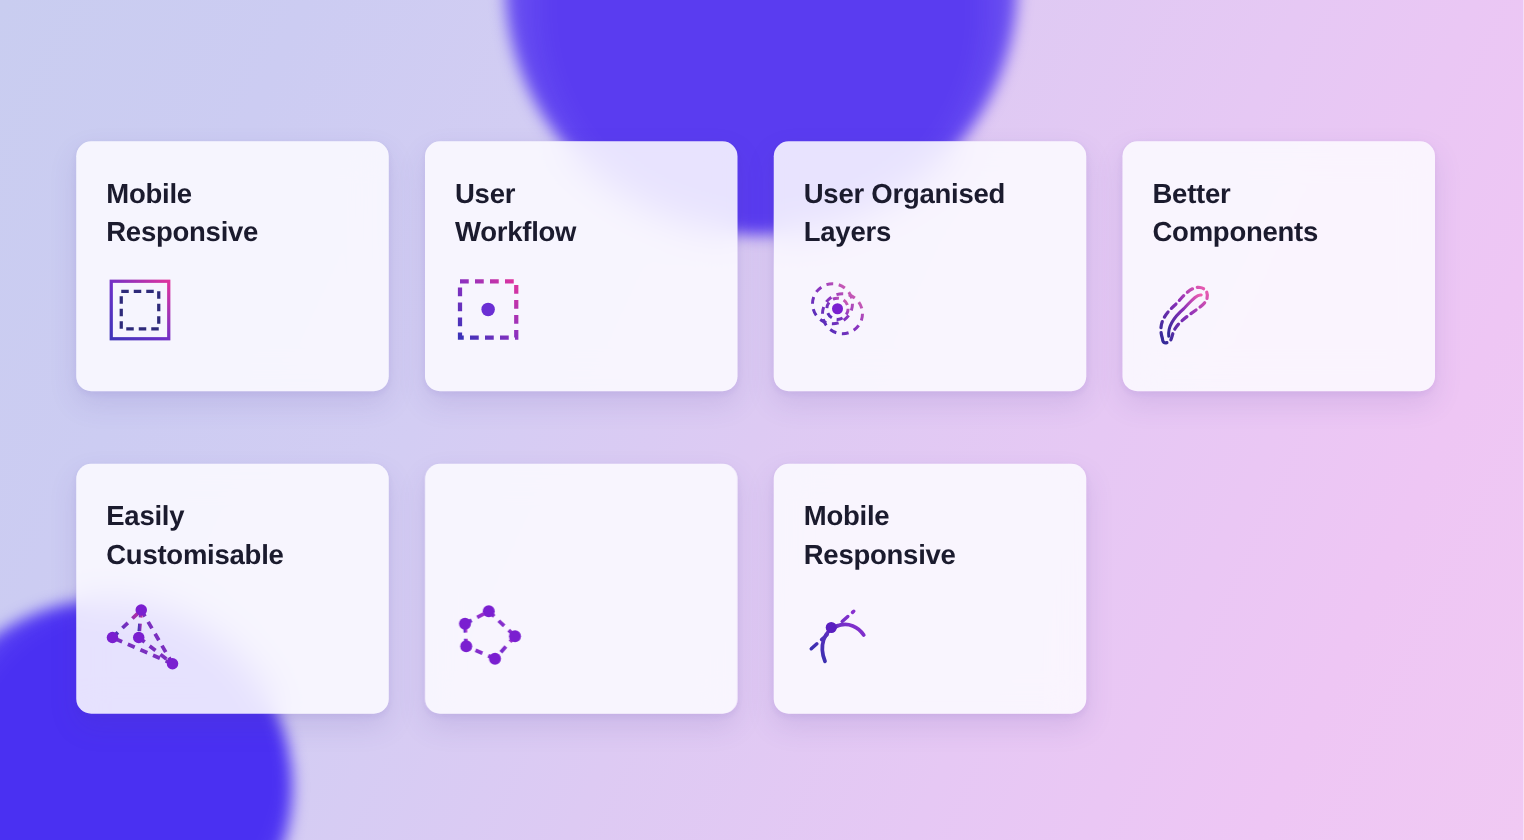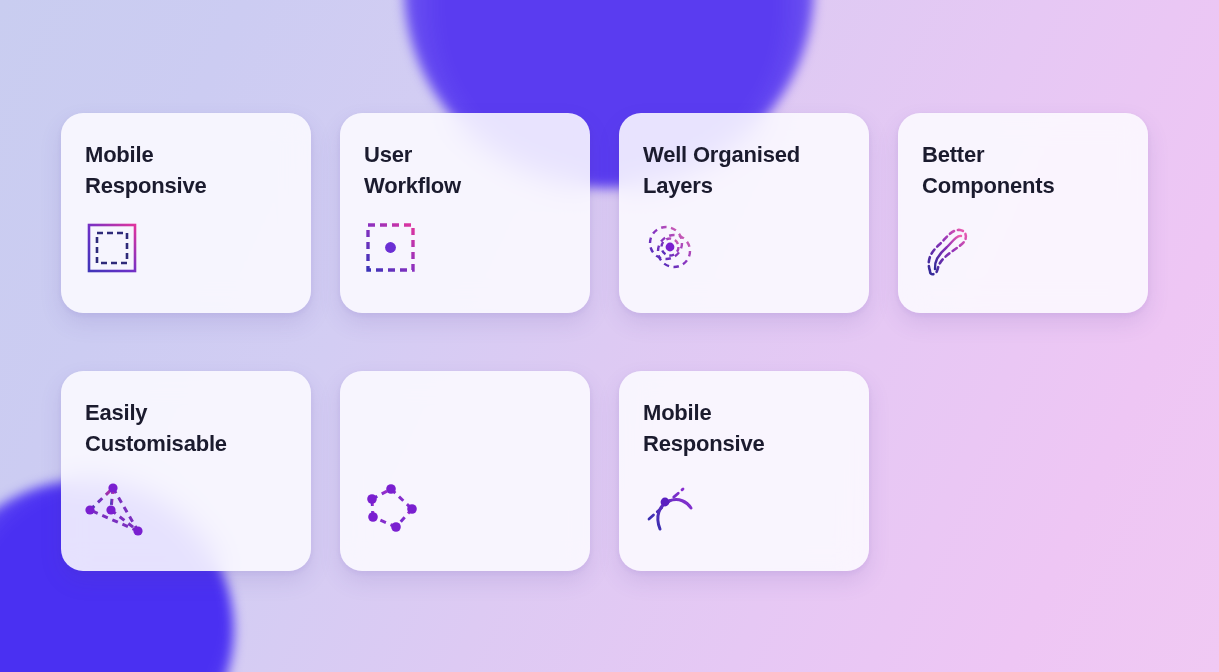--- a/index.html
+++ b/index.html
@@ -67,21 +67,21 @@
     width: 1096px;
     display: grid;
     grid-template-columns: repeat(4, 250px);
     grid-template-rows: 200px 200px;
     column-gap: 29px;
     row-gap: 58px;
   }
 
   .card {
     position: relative;
-    border-radius: 22px;
+    border-radius: 12px;
     background: rgba(252,250,255,0.88);
     backdrop-filter: blur(14px);
     -webkit-backdrop-filter: blur(14px);
     box-shadow: 0 10px 22px rgba(86,60,160,0.13),
                 0 2px 6px rgba(86,60,160,0.08);
     padding: 26px 24px 0 24px;
     overflow: hidden;
   }
 
   .card-title {
@@ -142,21 +142,21 @@
               <stop offset="1" stop-color="#e0349e"></stop>
             </linearGradient>
           </defs>
           <rect x="4" y="6" width="45" height="45" fill="none" stroke="url(#g2)" stroke-width="3.4" stroke-dasharray="7 5"></rect>
           <circle cx="26.5" cy="28.5" r="5.4" fill="#6b2fd4"></circle>
         </svg>
       </div>
     </div>
 
     <div class="card">
-      <div class="card-title">Well Organised
+      <div class="card-title">User Organised
 Layers</div>
       <div class="card-icon">
         <svg viewBox="0 0 60 60" width="60" height="60">
           <defs>
             <linearGradient id="g3" x1="0" y1="1" x2="1" y2="0">
               <stop offset="0" stop-color="#4a2bb8"></stop>
               <stop offset="0.55" stop-color="#8e35c0"></stop>
               <stop offset="1" stop-color="#e06ab0"></stop>
             </linearGradient>
           </defs>

